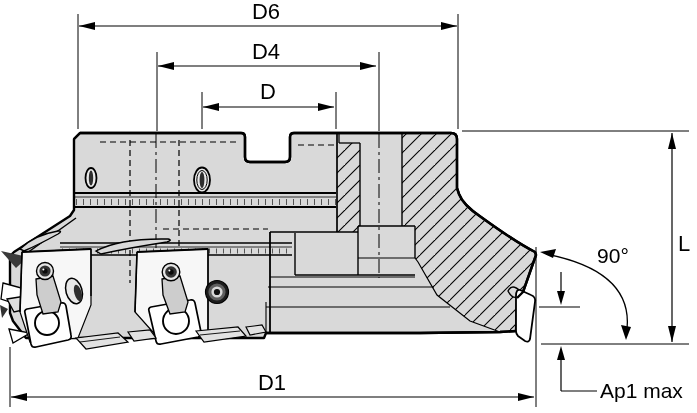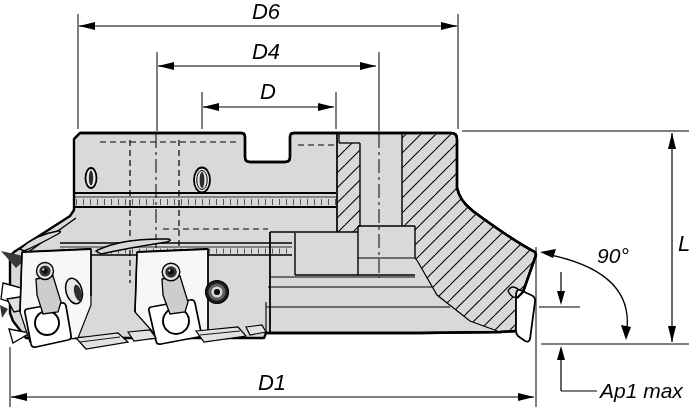--- a/index.html
+++ b/index.html
@@ -2,21 +2,20 @@
 <html><head>
 <meta charset="utf-8">
 <style>
   html,body{margin:0;padding:0;background:#fff;}
   .stage{
     position:relative;
     width:697px;height:413px;
     background:#ffffff;
     font-family:"Liberation Sans", sans-serif;
     overflow:hidden;
-    font-style:italic;
   }
   svg{display:block;}
   text{
     font-family:"Liberation Sans", sans-serif;
     fill:#000;
   }
   .dim-label{font-size:22px;}
   .dim-label-sm{font-size:21px;}
 </style>
 </head>

